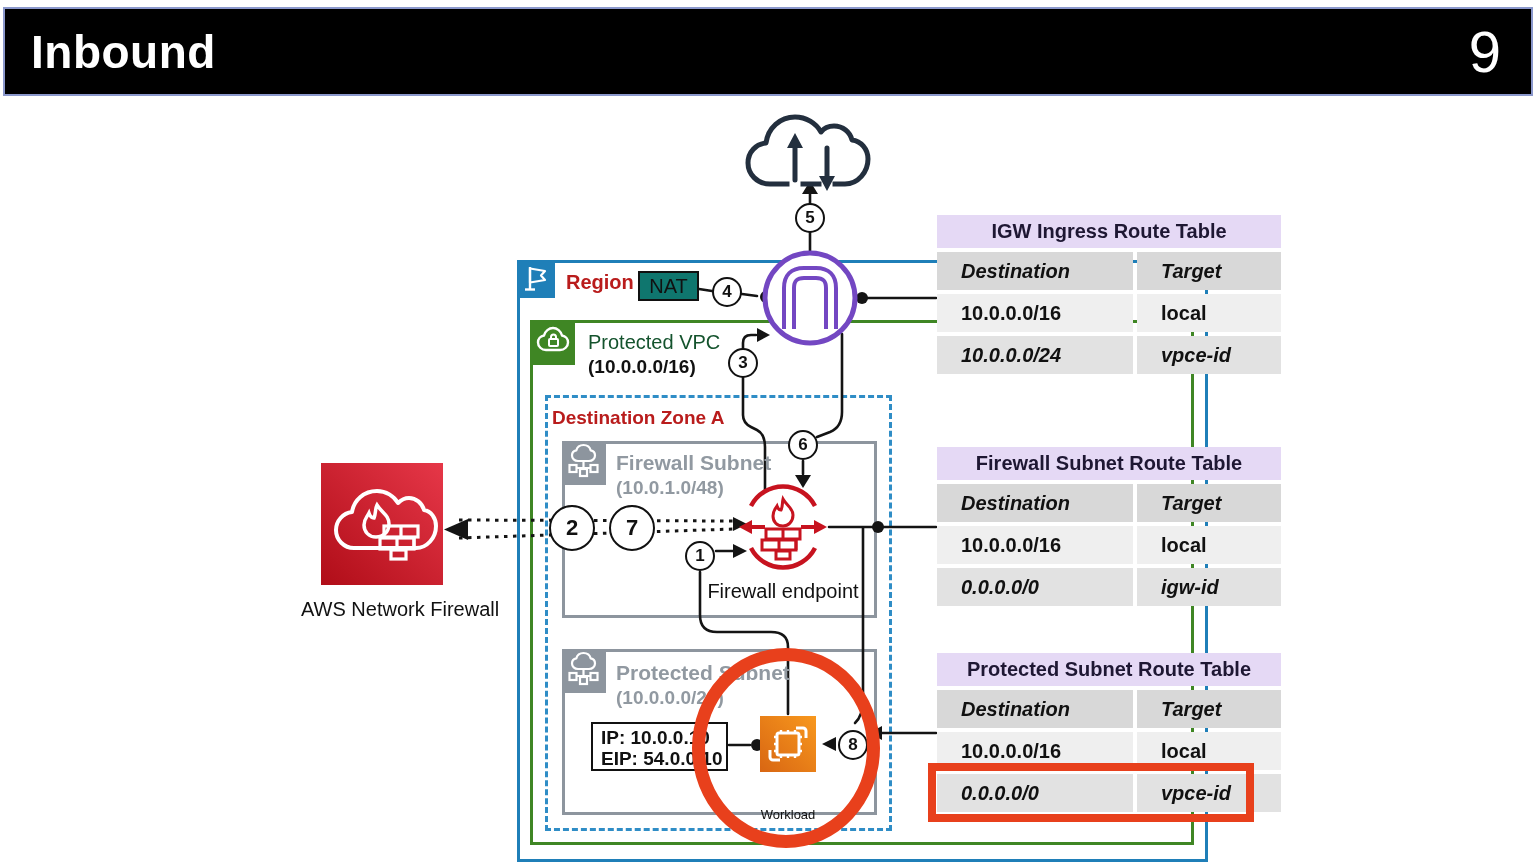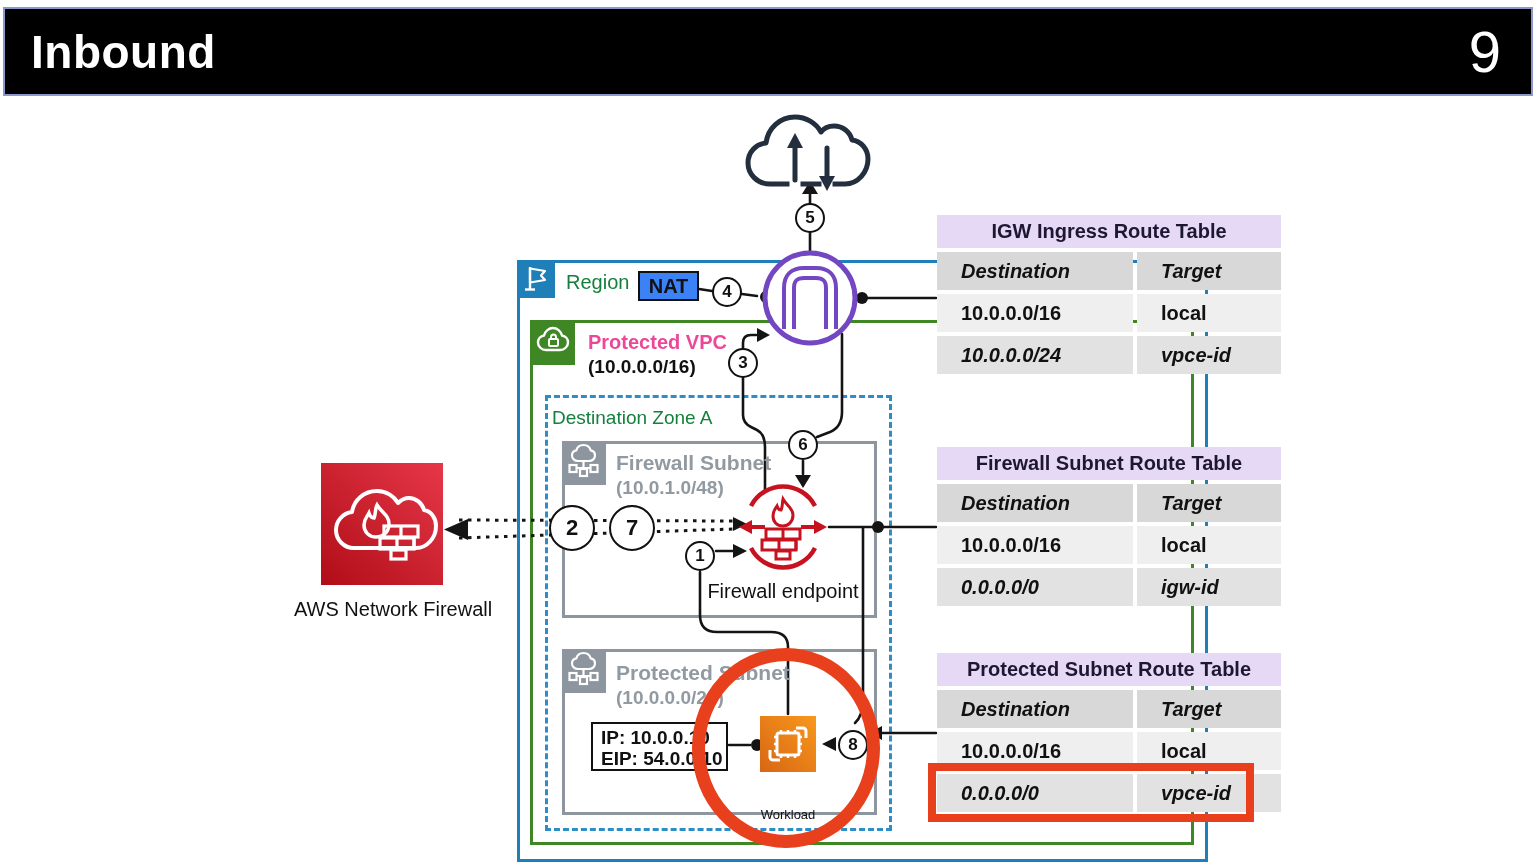--- a/index.html
+++ b/index.html
@@ -16,31 +16,31 @@
   #region-box{left:517px;top:260px;width:691px;height:602px;border:3px solid #1f7fb8;}
   #vpc-box{left:530px;top:320px;width:664px;height:525px;border:3px solid #3f8624;}
   #az-box{left:545px;top:395px;width:347px;height:436px;border:3px dashed #2f8dc6;}
   .subnet-box{border:3px solid #8d959e;}
   #fwsub-box{left:562px;top:441px;width:315px;height:177px;}
   #prsub-box{left:562px;top:649px;width:315px;height:166px;}
   
   .icsq{z-index:3;display:flex;align-items:center;justify-content:center;}
   
   .lbl{z-index:3;white-space:nowrap;}
-  .blue{color:#15803d;font-weight:400;}
-  .green{color:#ec4899;font-weight:700;}
+  .blue{color:#b91c1c;font-weight:700;}
+  .green{color:#14532d;font-weight:400;}
   .gray{color:#9199a1;font-weight:600;}
   
   .mk{z-index:3;background:#fff;border:2.5px solid #111;border-radius:50%;
       display:flex;align-items:center;justify-content:center;font-weight:700;}
   .mk.sm{width:30px;height:30px;font-size:17px;}
   .mk.lg{width:46px;height:46px;font-size:22px;}
   
-  .obox{z-index:3;background:#3b82f6;border:2.5px solid #111;display:flex;align-items:center;
-        justify-content:center;font-weight:700;}
+  .obox{z-index:3;background:#0f766e;border:2.5px solid #111;display:flex;align-items:center;
+        justify-content:center;font-weight:400;}
   #ipbox{left:591px;top:722px;width:137px;height:49px;z-index:3;background:#fff;
          border:2px solid #111;padding:3px 0 0 8px;font-size:19px;font-weight:600;line-height:21px;}
   
   .rtable{z-index:4;width:344px;font-size:20px;}
   .rt-title{height:33px;background:#e5d9f5;color:#1e1733;font-weight:700;display:flex;
             align-items:center;justify-content:center;margin-bottom:4px;font-size:20px;}
   .rt-row{display:flex;gap:4px;margin-bottom:4px;height:38px;}
   .rt-row>div{display:flex;align-items:center;padding-left:24px;font-weight:600;}
   .rt-row .c1{width:172px;}
   .rt-row .c2{flex:1;}
@@ -234,21 +234,21 @@
                c1,3 3,5 5,5 c2,-5 1,-9 3,-13 z" stroke-width="3.5"></path>
       <g stroke-width="3.2">
         <rect x="63" y="63" width="34" height="11"></rect>
           <path d="M80,63 V74"></path>
         <rect x="59" y="75" width="34" height="11"></rect>
           <path d="M76,75 V86 M93,75 V86"></path>
         <rect x="70" y="87" width="15" height="9"></rect>
       </g>
     </svg>
   </div>
-  <div class="abs lbl" style="left:294px;top:598px;width:182px;text-align:center;font-size:20px;font-weight:500;">AWS Network Firewall</div>
+  <div class="abs lbl" style="left:301px;top:598px;width:182px;text-align:center;font-size:20px;font-weight:500;">AWS Network Firewall</div>
 
   <div class="abs mk sm" style="left:685px;top:541px;">1</div>
   <div class="abs mk lg" style="left:549px;top:505px;">2</div>
   <div class="abs mk sm" style="left:728px;top:348px;">3</div>
   <div class="abs mk sm" style="left:712px;top:277px;">4</div>
   <div class="abs mk sm" style="left:795px;top:203px;">5</div>
   <div class="abs mk sm" style="left:788px;top:430px;">6</div>
   <div class="abs mk lg" style="left:609px;top:505px;">7</div>
   <div class="abs mk sm" style="left:838px;top:730px;">8</div>
 

